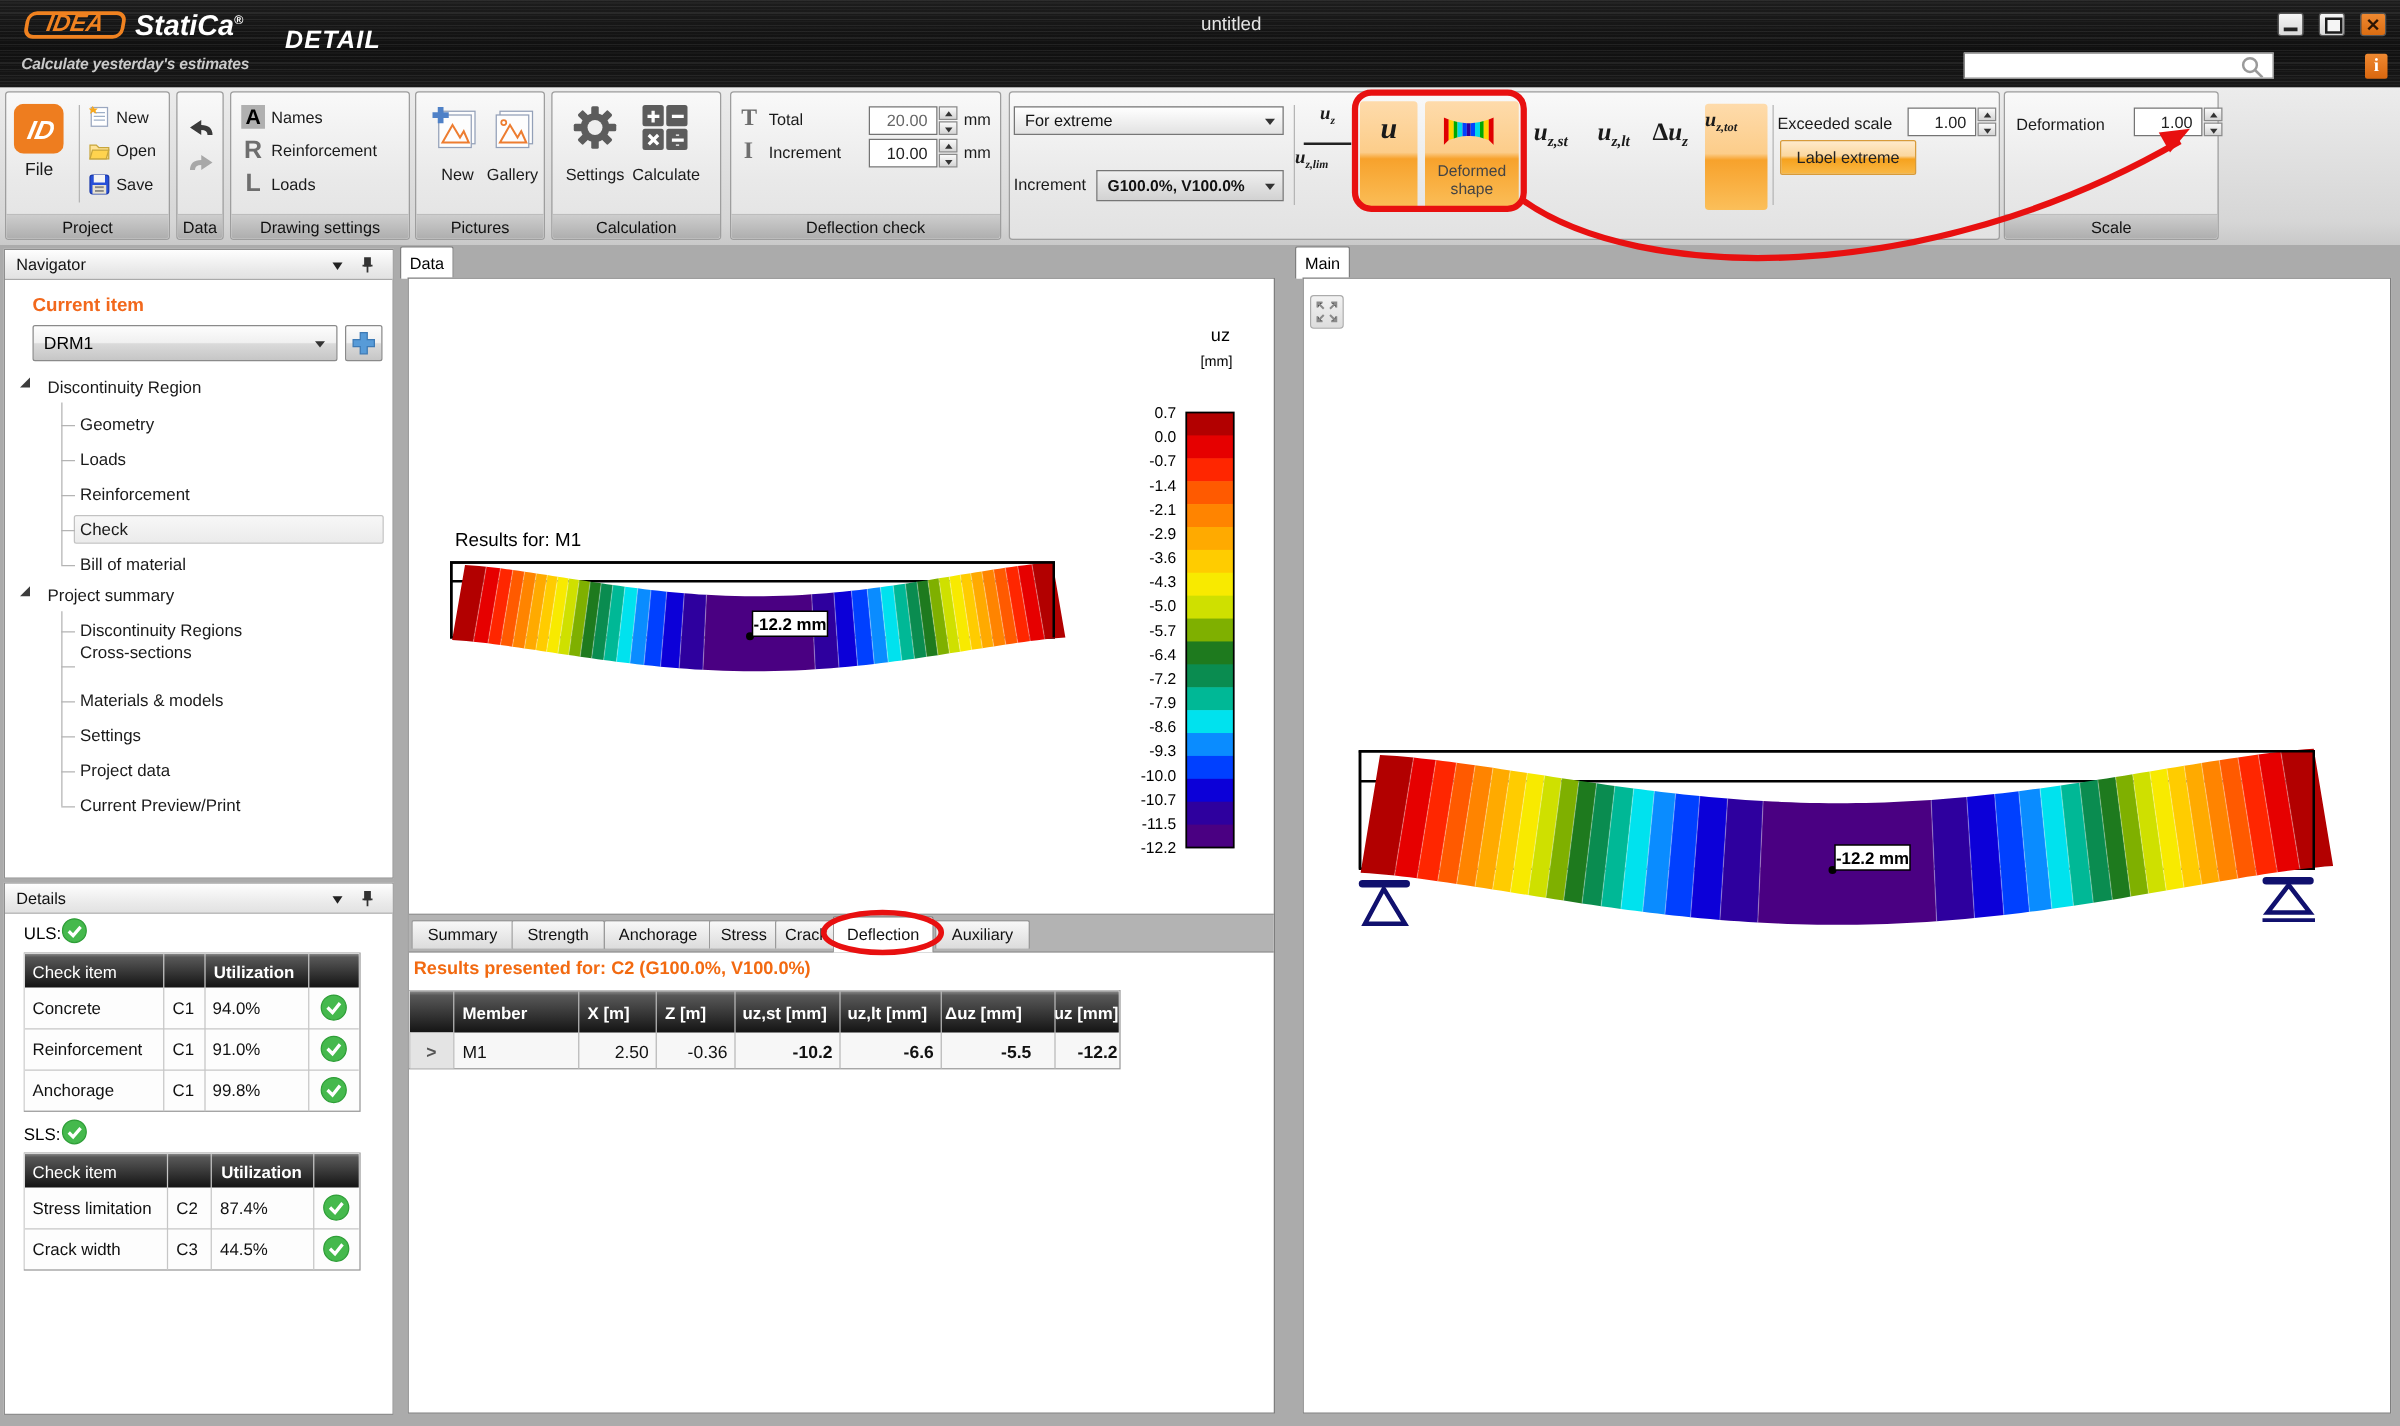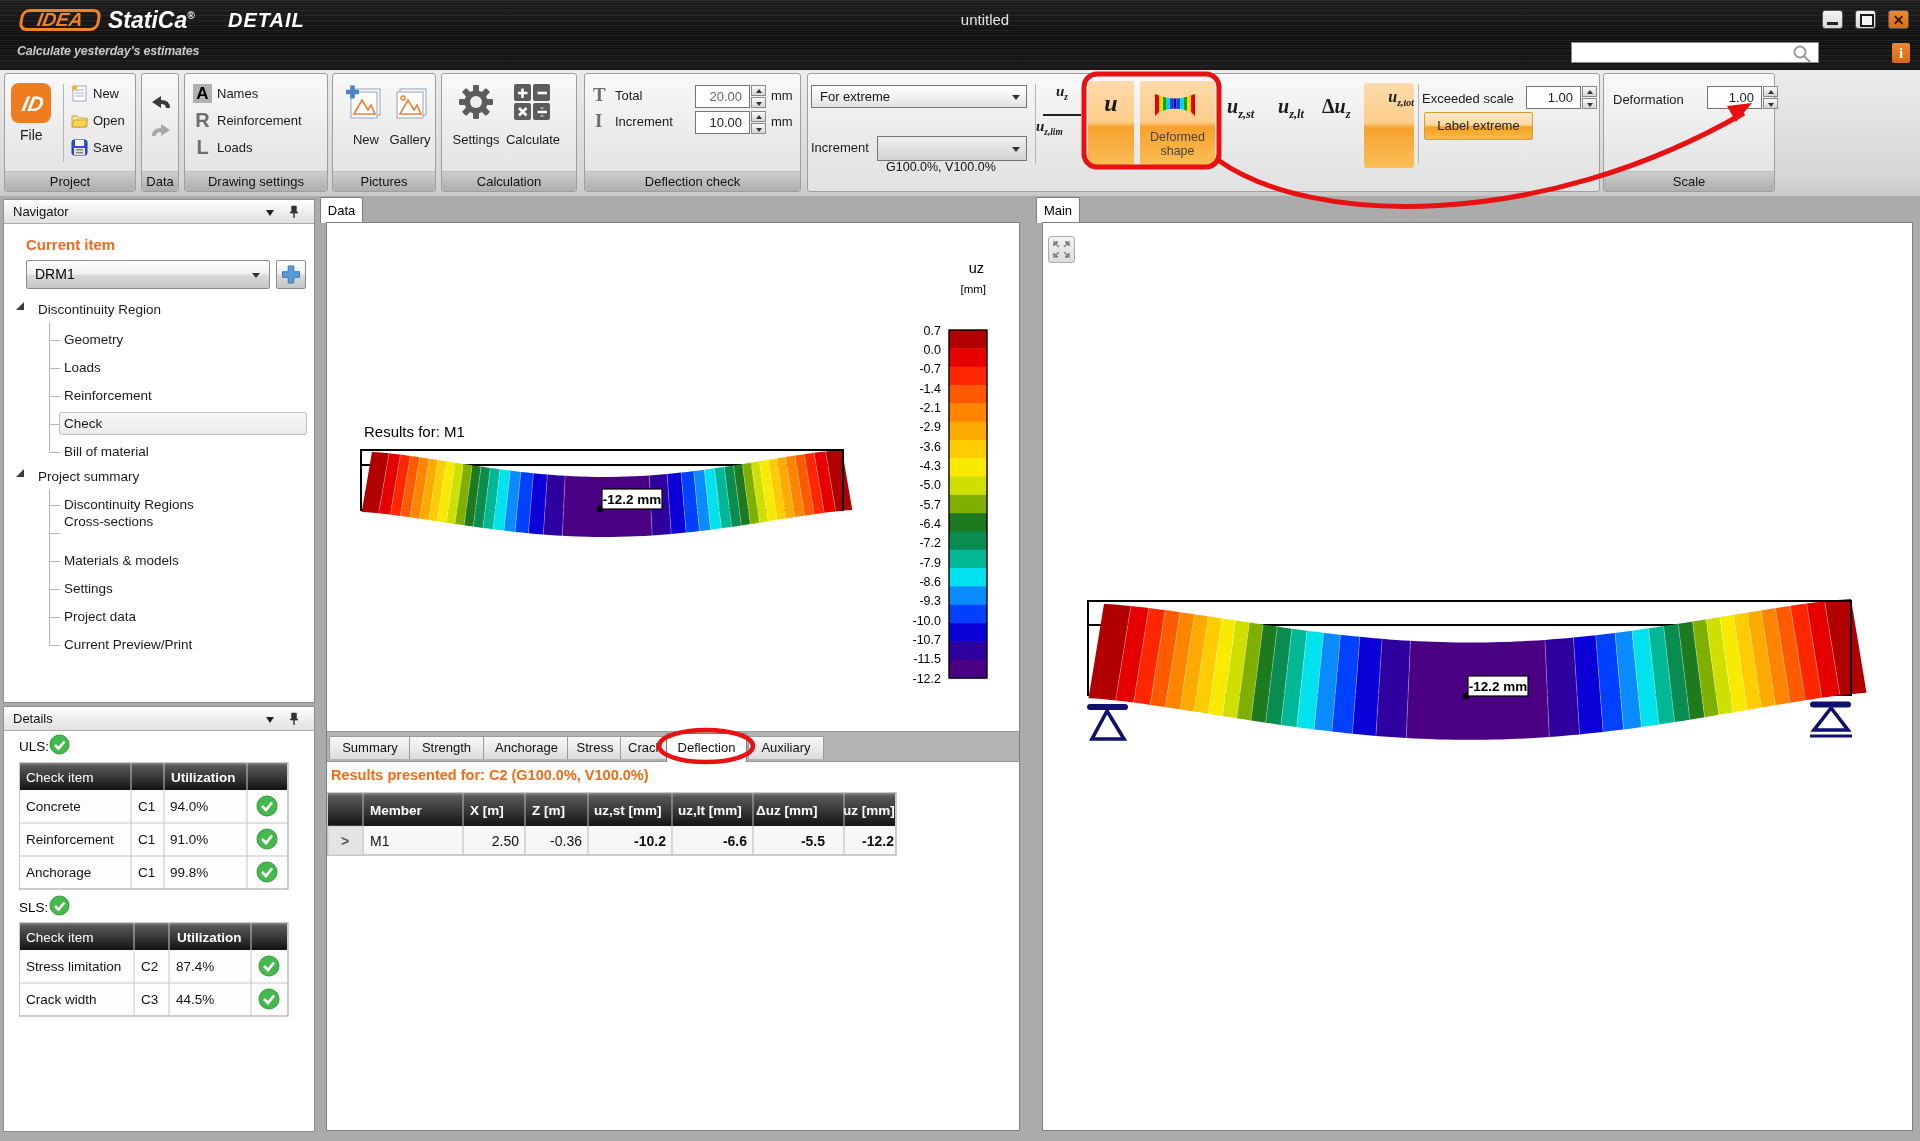--- a/index.html
+++ b/index.html
@@ -4,21 +4,21 @@
 body{width:1920px;height:1141px;font-family:"Liberation Sans",sans-serif;position:relative;overflow:hidden;background:#ababab}
 .abs{position:absolute}
 
 #titlebar{position:absolute;left:0;top:0;width:1920px;height:70px;
  background:repeating-linear-gradient(180deg,rgba(255,255,255,.07) 0 1px,rgba(0,0,0,0) 1px 2px,rgba(255,255,255,.03) 2px 3px,rgba(0,0,0,0) 3px 5px),
  linear-gradient(180deg,#1d1d1d,#101010 55%,#181818);}
 #logo{position:absolute;left:20px;top:9px;width:80px;height:22px;border:3px solid #f08220;border-radius:8px;color:#f08220;
  font-weight:bold;font-style:italic;font-size:19px;text-align:center;line-height:16px;letter-spacing:0px;transform:skewX(-10deg)}
 #statica{position:absolute;left:108px;top:7px;color:#fff;font-size:23px;font-style:italic;font-weight:bold}
 #statica sup{font-size:10px}
-#detail{position:absolute;left:228px;top:9px;color:#fff;font-size:20px;font-style:italic;font-weight:bold;letter-spacing:1px}
+#detail{position:absolute;left:228px;top:21px;color:#fff;font-size:20px;font-style:italic;font-weight:bold;letter-spacing:1px}
 #tagline{position:absolute;left:17px;top:44px;color:#c9c9c9;font-size:12.5px;font-style:italic;font-weight:bold;letter-spacing:-0.2px}
 #untitled{position:absolute;left:900px;top:11px;width:170px;text-align:center;color:#e5e5e5;font-size:15px}
 .winbtn{position:absolute;top:10px;width:21px;height:19px;border-radius:3px;border:1px solid #555}
 #btnmin{left:1822px;background:linear-gradient(#f5f5f5,#d8d8d8)}
 #btnmin:after{content:"";position:absolute;left:4px;right:4px;bottom:3px;height:3px;background:#222}
 #btnmax{left:1855px;background:linear-gradient(#f5f5f5,#d8d8d8)}
 #btnmax:after{content:"";position:absolute;left:4px;top:3px;width:10px;height:9px;border:2px solid #1a1a1a;background:#f5f5f5}
 #btnclose{left:1888px;background:linear-gradient(#ef8931,#d96c12);color:#2a1404;font-weight:bold;font-size:14px;text-align:center;line-height:18px}
 #searchbox{position:absolute;left:1571px;top:42px;width:248px;height:21px;background:#fff;border:1px solid #888}
 #infobtn{position:absolute;left:1892px;top:43px;width:18px;height:20px;background:linear-gradient(#ef8931,#d9660e);border-radius:2px;
@@ -185,21 +185,21 @@
     <div class="sbtxt" style="left:186px;top:40px">mm</div>
     <div class="grplabel">Deflection check</div>
   </div>
   <div class="grp" style="left:807px;width:793px">
     <div class="combo" style="left:3px;top:11px;width:216px;height:23px">
         <span style="position:absolute;left:8px;top:3px">For extreme</span>
         <span class="ca"></span>
       </div>
     <div class="sbtxt" style="left:3px;top:66px">Increment</div>
     <div class="combo" style="left:69px;top:62px;width:150px;height:25px;background:linear-gradient(#f0f0f0,#d2d2d2);font-size:12.5px">
-        <span style="position:absolute;left:8px;top:23px;font-weight:normal">G100.0%, V100.0%</span>
+        <span style="position:absolute;left:8px;top:5px;font-weight:bold">G100.0%, V100.0%</span>
         <span class="ca" style="top:10px"></span>
       </div>
     <div class="abs" style="left:227px;top:10px;width:1px;height:80px;background:#b5b5b5"></div>
     <div class="abs mathl" style="left:233px;top:9px;width:42px;font-size:15px;text-align:center">u<sub>z</sub></div>
     <div class="abs" style="left:235px;top:40px;width:38px;height:1.5px;background:#222"></div>
     <div class="abs mathl" style="left:228px;top:44px;width:52px;font-size:15px;">u<sub>z,lim</sub></div>
     <div class="obtn" style="left:280px;top:7px;width:46px;height:87px"></div>
     <div class="abs mathl" style="left:280px;top:16px;width:46px;font-size:24px;text-align:center">u</div>
     <div class="obtn" style="left:332px;top:7px;width:75px;height:87px"></div>
     <svg class="abs" style="left:347px;top:19px" width="40" height="24">
@@ -213,21 +213,21 @@
       <path d="M25,5.2 L29,4.5 L29,16.8 L25,16 Z" fill="#00d8e8"></path>
       <path d="M29,4.5 L32,3.7 L32,17.7 L29,16.8 Z" fill="#00a800"></path>
       <path d="M32,3.7 L36,2.5 L36,19 L32,17.7 Z" fill="#ffd400"></path>
       <path d="M36,2.5 L40,1 L40,23 L36,19 Z" fill="#e00000"></path>
     </svg>
     <div class="abs" style="left:332px;top:56px;width:75px;font-size:12.5px;color:#444;text-align:center;line-height:14px">Deformed<br>shape</div>
     <div class="abs mathl" style="left:419px;top:21px;font-size:20px">u<sub>z,st</sub></div>
     <div class="abs mathl" style="left:470px;top:21px;font-size:20px">u<sub>z,lt</sub></div>
     <div class="abs mathl" style="left:514px;top:21px;font-size:20px;font-style:normal">Δ<i>u<sub>z</sub></i></div>
     <div class="obtn" style="left:556px;top:9px;width:50px;height:85px"></div>
-    <div class="abs mathl" style="left:556px;top:14px;width:50px;font-size:16px;text-align:right">u<sub>z,tot</sub></div>
+    <div class="abs mathl" style="left:556px;top:14px;width:50px;font-size:16px;text-align:left">u<sub>z,tot</sub></div>
     <div class="abs" style="left:610px;top:10px;width:1px;height:80px;background:#b5b5b5"></div>
     <div class="sbtxt" style="left:614px;top:17px">Exceeded scale</div>
     <div class="spinbox" style="left:718px;top:12px">1.00</div>
     <div class="spinarr" style="left:774px;top:12px">
         <i></i>
         <i></i>
       </div>
     <div class="abs" style="left:616px;top:38px;width:109px;height:28px;background:linear-gradient(180deg,#ffeacb 0%,#fbd79e 45%,#f6a21e 55%,#f9b846 100%);border:1px solid #d89b3a;border-radius:2px;font-size:13px;text-align:center;line-height:26px;color:#222">Label extreme</div>
   </div>
   <div class="grp" style="left:1603px;width:172px">

